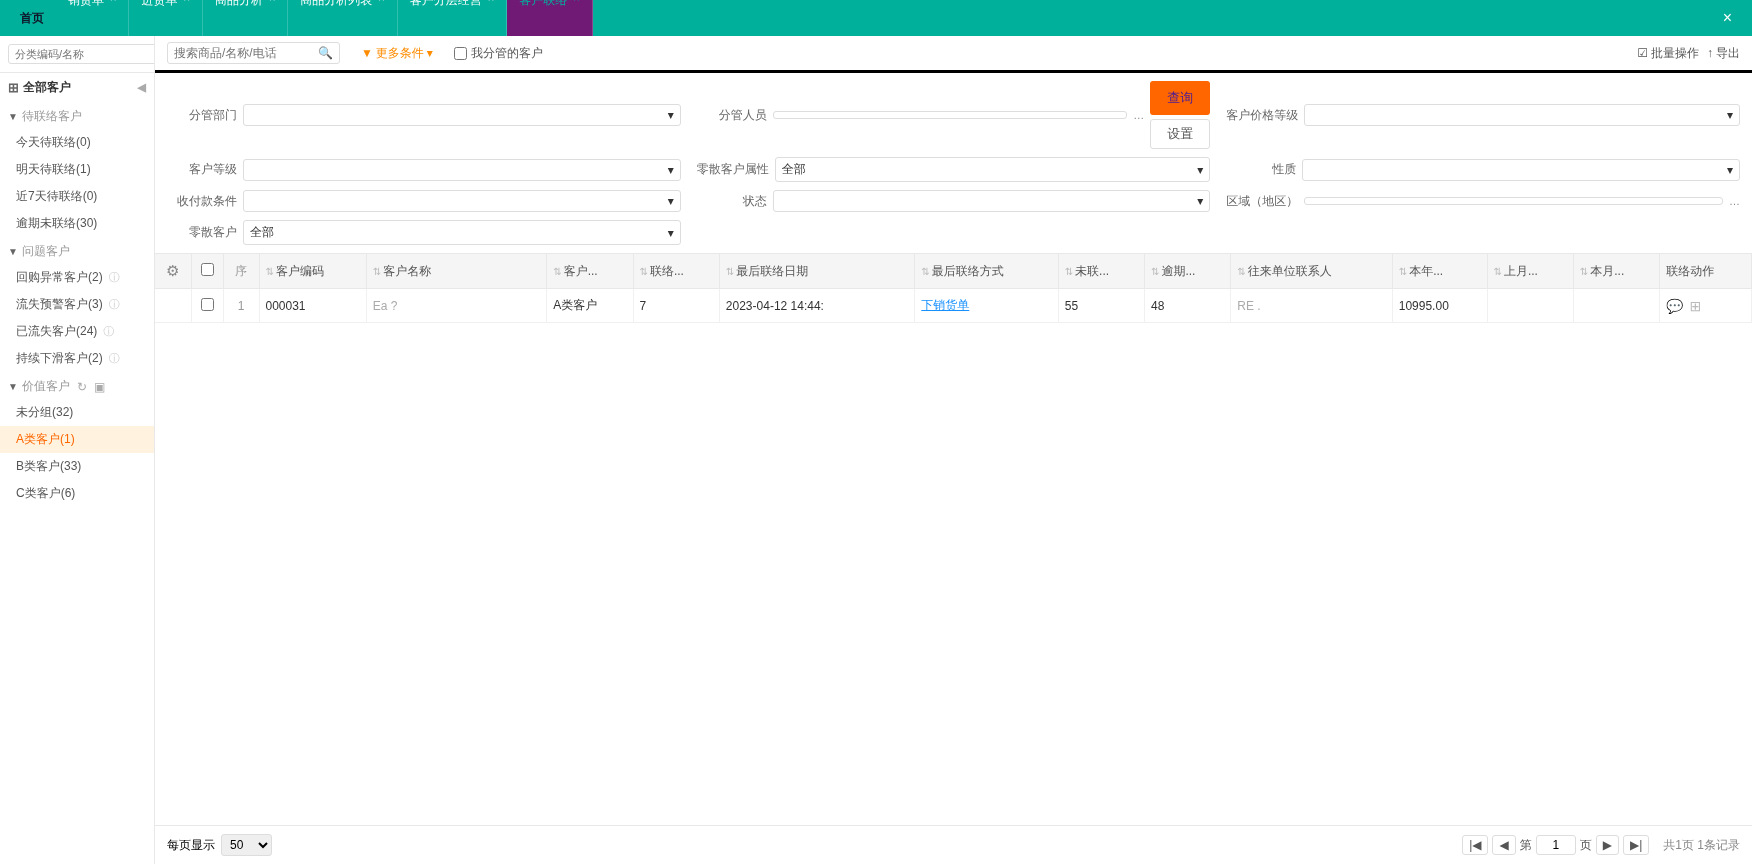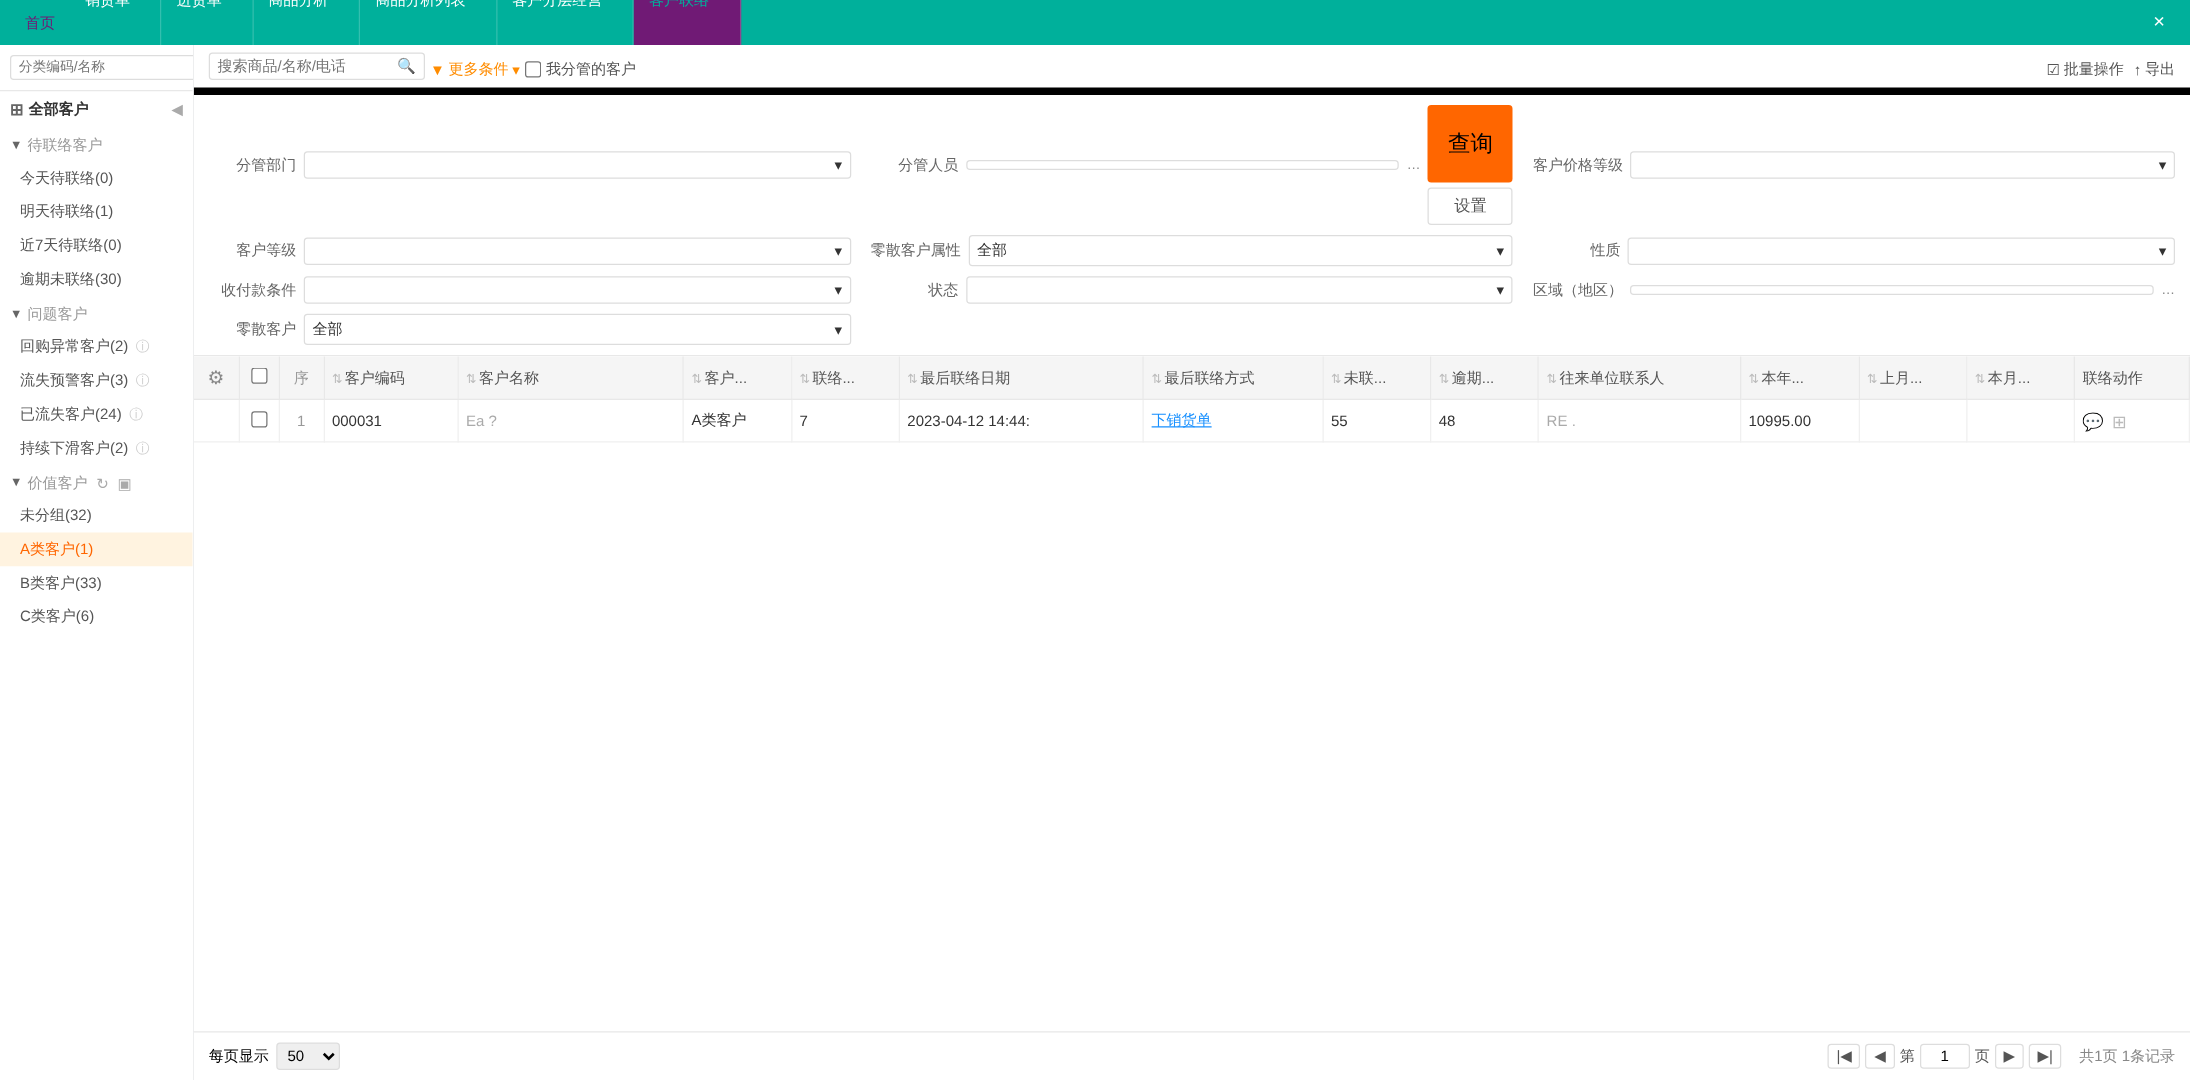--- a/index.html
+++ b/index.html
@@ -10,21 +10,21 @@
       display: flex; align-items: center; background: #00b09b; height: 36px;
       padding: 0 8px; gap: 0;
     }
     .nav-item {
       display: flex; align-items: flex-start; padding: 0 12px; height: 52px;
       color: #fff; cursor: pointer; font-size: 13px; white-space: nowrap;
       border-right: 1px solid rgba(255,255,255,0.2);
     }
     .nav-item.active { background: #701a75; color: #00b09b; }
     .nav-item .close-btn { margin-left: 6px; opacity: 0.7; font-size: 11px; }
-    .nav-home { color: #701a75; padding: 0 12px; font-size: 13px; height: 36px; display: flex; align-items: center; cursor: pointer; }
+    .nav-home { color: #0f172a; padding: 0 12px; font-size: 13px; height: 36px; display: flex; align-items: center; cursor: pointer; font-weight: bold; }
     .nav-close-all { margin-left: auto; color: #fff; padding: 0 12px; cursor: pointer; font-size: 16px; }
 
     
     .main-layout { display: flex; height: calc(864px - 36px); }
 
     
     .sidebar {
       width: 155px; background: #fff; border-right: 1px solid #e8e8e8;
       overflow-y: auto; flex-shrink: 0;
     }
@@ -50,22 +50,22 @@
       align-items: center; gap: 4px;
     }
     .triangle { font-size: 10px; color: #666; }
     .info-icon { color: #ccc; font-size: 11px; margin-left: 2px; }
 
     
     .content { flex: 1; display: flex; flex-direction: column; overflow: hidden; background: #f0f2f5; }
 
     
     .filter-bar {
-      display: flex; align-items: flex-end; background: #fff; padding: 6px 12px;
-      border-bottom: 6px solid #000000; gap: 4px; flex-shrink: 0;
+      display: flex; align-items: center; background: #fff; padding: 6px 12px;
+      border-bottom: 3px solid #000000; gap: 21px; flex-shrink: 0;
     }
     .filter-search { display: flex; align-items: center; border: 1px solid #ddd; border-radius: 3px; padding: 3px 6px; gap: 4px; }
     .filter-search input { border: none; outline: none; font-size: 12px; color: #666; width: 140px; }
     .filter-btn { display: flex; align-items: center; gap: 3px; color: #ff8c00; cursor: pointer; font-size: 12px; }
     .checkbox-label { display: flex; align-items: center; gap: 4px; color: #555; cursor: pointer; }
     .filter-actions { margin-left: auto; display: flex; gap: 8px; align-items: center; }
     .action-link { color: #555; cursor: pointer; font-size: 12px; display: flex; align-items: center; gap: 3px; }
 
     
     .advanced-filters {
@@ -74,21 +74,21 @@
     }
     .filter-row { display: flex; align-items: center; gap: 6px; }
     .filter-label { color: #666; min-width: 70px; text-align: right; white-space: nowrap; }
     .filter-select {
       flex: 1; border: 1px solid #ddd; border-radius: 3px; padding: 3px 6px;
       background: #fff; display: flex; align-items: center; justify-content: space-between;
       cursor: pointer; color: #333;
     }
     .filter-input { flex: 1; border: 1px solid #ddd; border-radius: 3px; padding: 3px 6px; outline: none; color: #333; }
     .filter-more-btn { color: #888; cursor: pointer; font-size: 11px; }
-    .btn-orange { background: #ff6600; color: #000000; border: none; border-radius: 3px; padding: 19px 16px; cursor: pointer; font-size: 18px; }
+    .btn-orange { background: #ff6600; color: #4c1d95; border: none; border-radius: 3px; padding: 8px 16px; cursor: pointer; font-size: 13px; }
     .btn-settings { background: #fff; color: #555; border: 1px solid #ddd; border-radius: 3px; padding: 5px 16px; cursor: pointer; font-size: 13px; display: block; margin-top: 4px; }
 
     
     .table-container { flex: 1; overflow: auto; background: #fff; margin: 0; }
     table { width: 100%; border-collapse: collapse; font-size: 12px; }
     thead tr { background: #f5f5f5; }
     th {
       padding: 8px 6px; border-bottom: 1px solid #e8e8e8; border-right: 1px solid #e8e8e8;
       text-align: left; color: #555; font-weight: normal; white-space: nowrap;
       position: relative; user-select: none;

